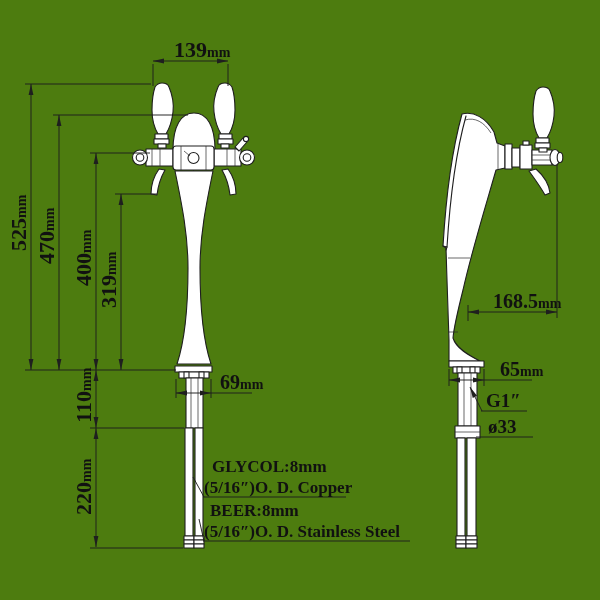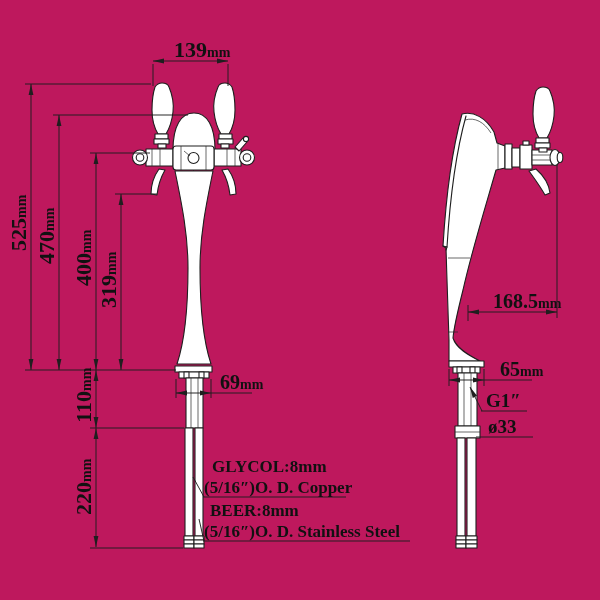--- a/index.html
+++ b/index.html
@@ -1,16 +1,16 @@
 <!DOCTYPE html>
 <html><head>
 <meta charset="utf-8">
 <style>
   html,body{margin:0;padding:0;background:#ffffff;}
-  .canvas{position:relative;width:600px;height:600px;background:#be185d;overflow:hidden;}
+  .canvas{position:relative;width:600px;height:600px;background:#4d7c0f;overflow:hidden;}
   svg{display:block;}
   .ln{stroke:#1f1f1f;stroke-width:1.1;fill:none;stroke-linecap:round;stroke-linejoin:round;}
   .lnf{stroke:#1f1f1f;stroke-width:1.1;fill:#ffffff;stroke-linejoin:round;}
   .thin{stroke:#2a2a2a;stroke-width:0.7;fill:none;}
   .dl{stroke:#1f1f1f;stroke-width:0.95;fill:none;}
   .dim-val{font-family:"Liberation Serif","DejaVu Serif",serif;font-weight:bold;font-size:22px;fill:#111;}
   .dim-unit{font-family:"Liberation Serif","DejaVu Serif",serif;font-weight:bold;font-size:14px;fill:#111;}
   .dim-val-sm{font-family:"Liberation Serif","DejaVu Serif",serif;font-weight:bold;font-size:20px;fill:#111;}
   .lbl{font-family:"Liberation Serif","DejaVu Serif",serif;font-weight:bold;font-size:19px;fill:#111;}
   .note{font-family:"Liberation Serif","DejaVu Serif",serif;font-weight:bold;font-size:17px;fill:#111;}

